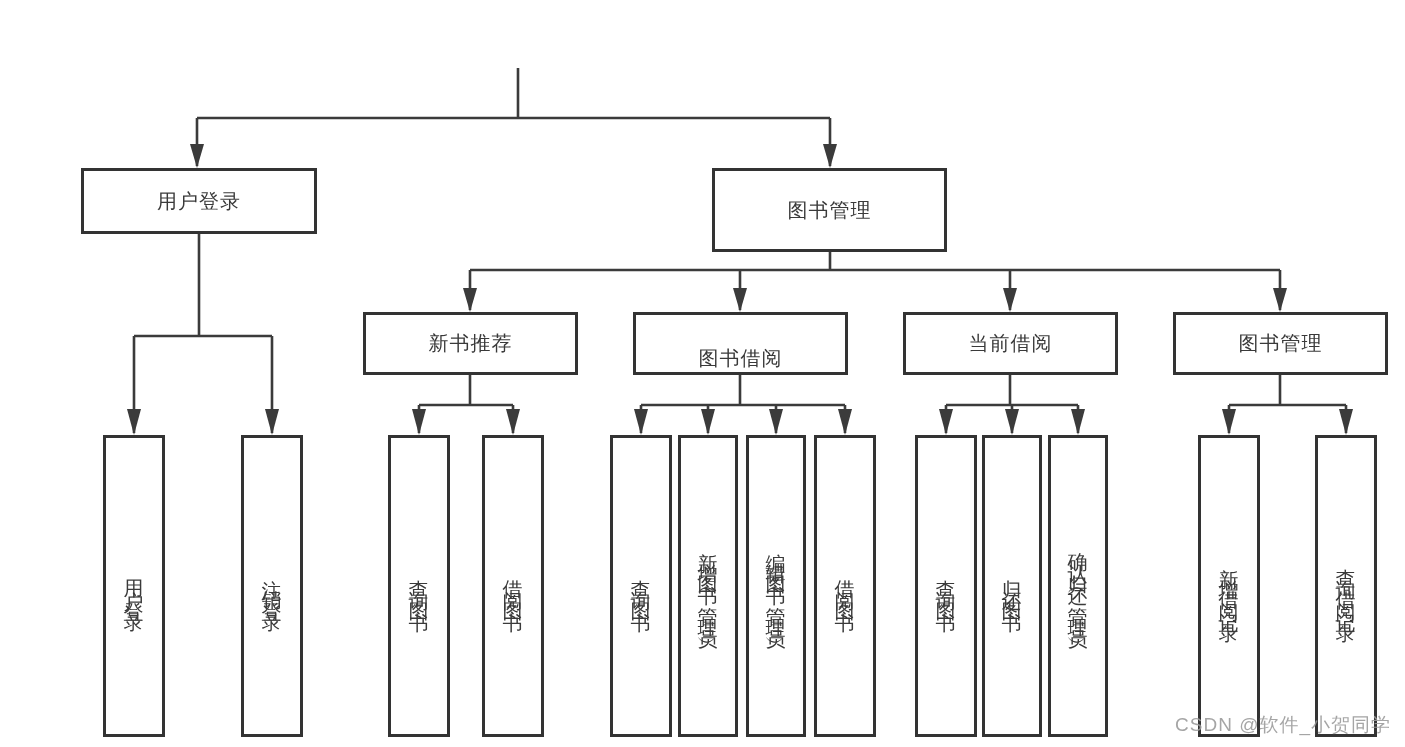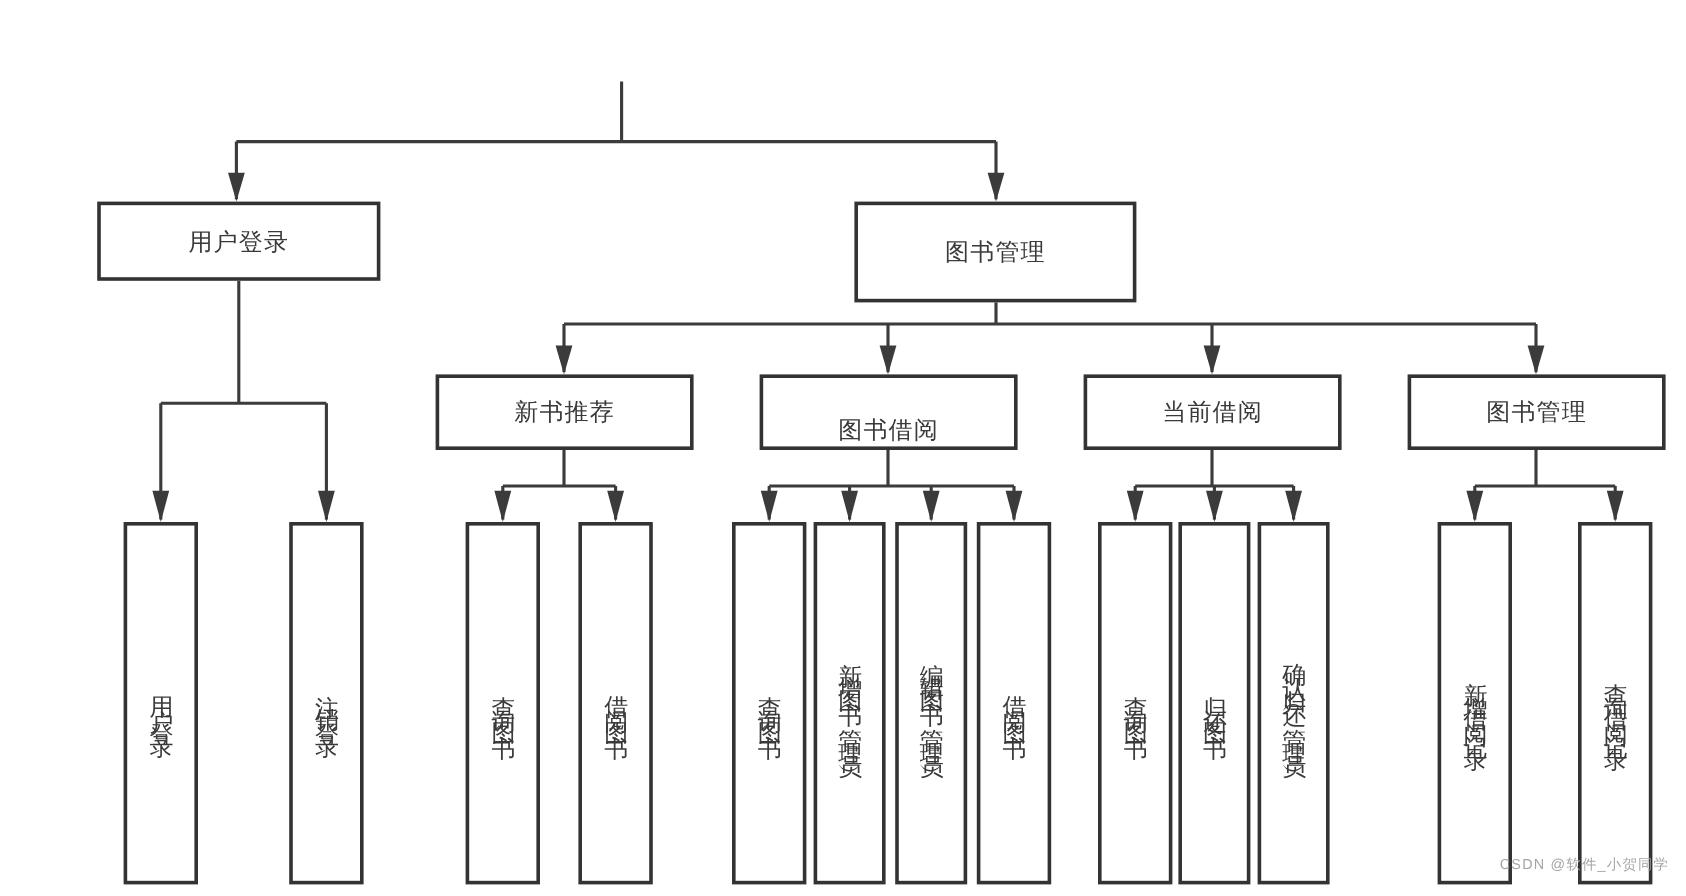--- a/index.html
+++ b/index.html
@@ -68,21 +68,21 @@
   .l-g3d { left: 814px; }
   .l-g4a { left: 915px; }
   .l-g4b { left: 982px; width: 60px; }
   .l-g4c { left: 1048px; width: 60px; }
   .l-g5a { left: 1198px; }
   .l-g5b { left: 1315px; }
   .watermark {
     position: absolute;
     right: 14px;
     top: 712px;
-    font-size: 12px;
+    font-size: 19px;
     letter-spacing: 1px;
     color: var(--watermark);
     opacity: 0.9;
     white-space: nowrap;
     z-index: 5;
   }
 </style>
 </head>
 <body>
 

